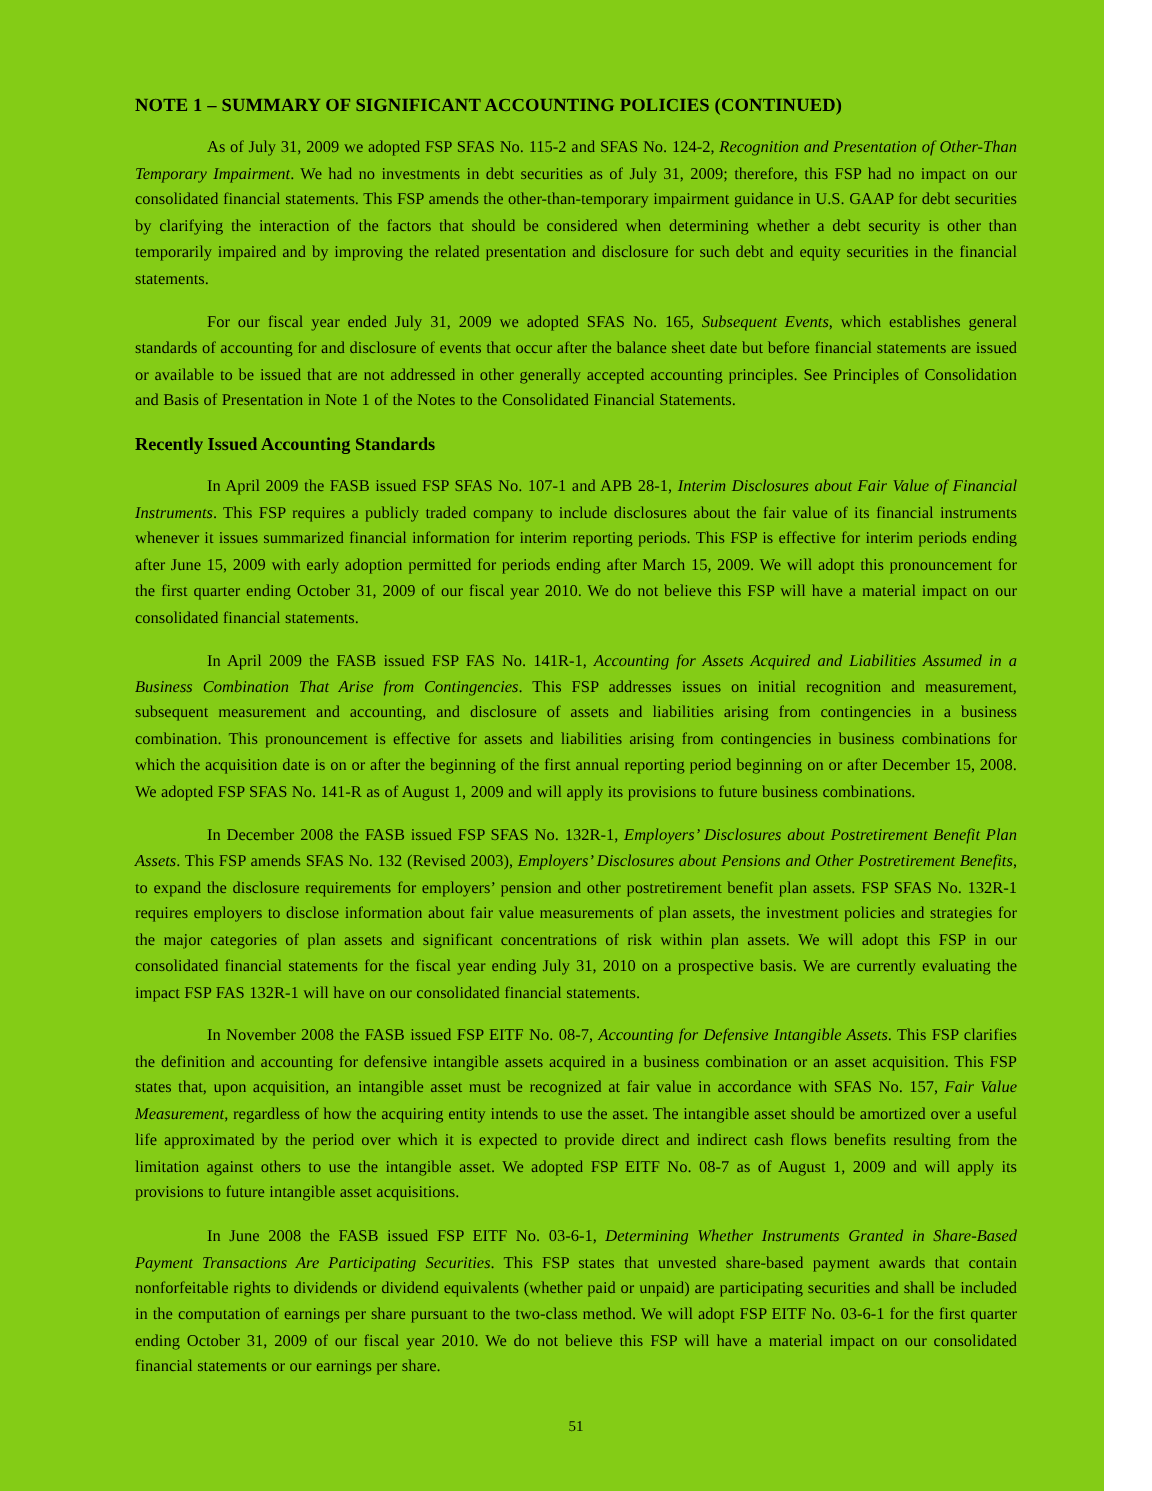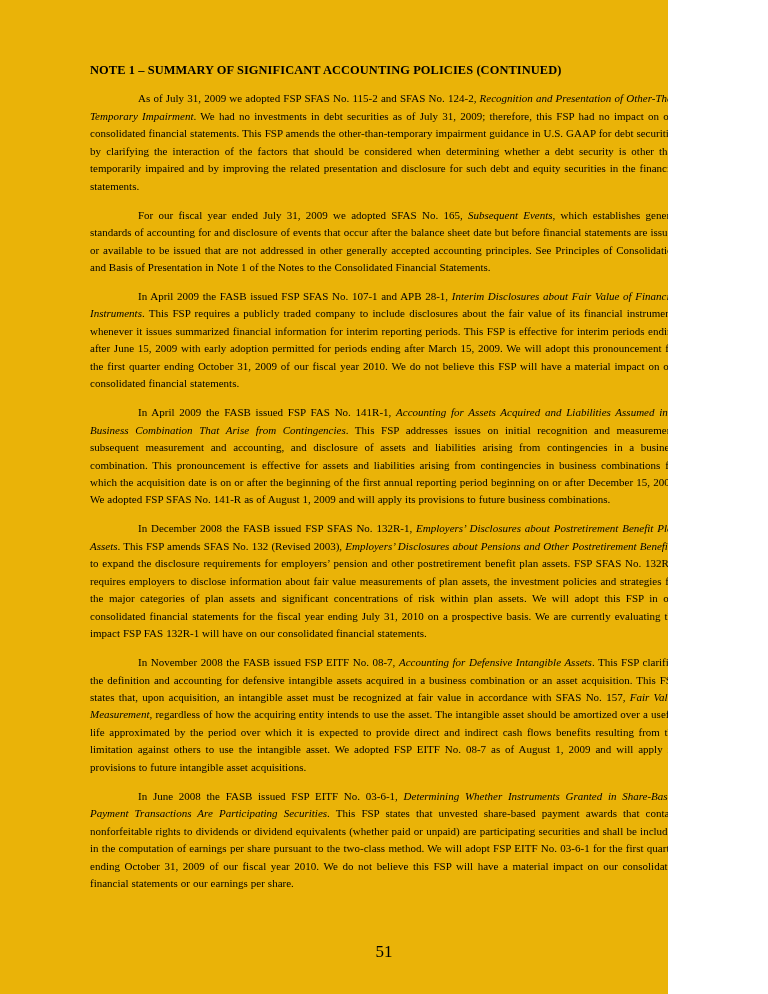--- a/index.html
+++ b/index.html
@@ -9,24 +9,24 @@
   body {
     width: 768px;
     height: 994px;
     background: #ffffff;
     font-family: "Liberation Serif", "DejaVu Serif", serif;
     color: #000000;
     -webkit-font-smoothing: antialiased;
   }
   .page {
     position: relative;
-    width: 668px;
+    width: 736px;
     height: 994px;
     box-sizing: border-box;
-    background: #eab308;
+    background: #84cc16;
     overflow: hidden;
     text-decoration: underline;
   }
   .content {
     position: absolute;
     left: 90px;
     top: 62px;
     width: 588px;
   }
   .note-heading {
@@ -58,37 +58,38 @@
   }
   .it {
     font-style: italic;
   }
   .page-number {
     position: absolute;
     left: 0;
     top: 944px;
     width: 768px;
     text-align: center;
-    font-size: 17px;
+    font-size: 10px;
     line-height: 15px;
   }
 </style>
 </head>
 <body>
 
 <div class="page">
 
   <div class="content">
 
     <div class="note-heading">NOTE 1 – SUMMARY OF SIGNIFICANT ACCOUNTING POLICIES (CONTINUED)</div>
 
     <p class="para"><span>As of July 31, 2009 we adopted FSP SFAS No. 115-2 and SFAS No. 124-2, </span><span class="it">Recognition and Presentation of Other-Than Temporary Impairment</span><span>.  We had no investments in debt securities as of July 31, 2009; therefore, this FSP had no impact on our consolidated financial statements.  This FSP amends the other-than-temporary impairment guidance in U.S. GAAP for debt securities by clarifying the interaction of the factors that should be considered when determining whether a debt security is other than temporarily impaired and by improving the related presentation and disclosure for such debt and equity securities in the financial statements.</span></p>
 
     <p class="para"><span>For our fiscal year ended July 31, 2009 we adopted SFAS No. 165, </span><span class="it">Subsequent Events</span><span>, which establishes general standards of accounting for and disclosure of events that occur after the balance sheet date but before financial statements are issued or available to be issued that are not addressed in other generally accepted accounting principles.  See Principles of Consolidation and Basis of Presentation in Note 1 of the Notes to the Consolidated Financial Statements.</span></p>
 
+    <div class="section-heading">Recently Issued Accounting Standards</div>
 
     <p class="para"><span>In April 2009 the FASB issued FSP SFAS No. 107-1 and APB 28-1, </span><span class="it">Interim Disclosures about Fair Value of Financial Instruments</span><span>.  This FSP requires a publicly traded company to include disclosures about the fair value of its financial instruments whenever it issues summarized financial information for interim reporting periods.  This FSP is effective for interim periods ending after June 15, 2009 with early adoption permitted for periods ending after March 15, 2009.  We will adopt this pronouncement for the first quarter ending October 31, 2009 of our fiscal year 2010.  We do not believe this FSP will have a material impact on our consolidated financial statements.</span></p>
 
     <p class="para"><span>In April 2009 the FASB issued FSP FAS No. 141R-1, </span><span class="it">Accounting for Assets Acquired and Liabilities Assumed in a Business Combination That Arise from Contingencies</span><span>.  This FSP addresses issues on initial recognition and measurement, subsequent measurement and accounting, and disclosure of assets and liabilities arising from contingencies in a business combination.  This pronouncement is effective for assets and liabilities arising from contingencies in business combinations for which the acquisition date is on or after the beginning of the first annual reporting period beginning on or after December 15, 2008.  We adopted FSP SFAS No. 141-R as of August 1, 2009 and will apply its provisions to future business combinations.</span></p>
 
     <p class="para"><span>In December 2008 the FASB issued FSP SFAS No. 132R-1, </span><span class="it">Employers’ Disclosures about Postretirement Benefit Plan Assets</span><span>.  This FSP amends SFAS No. 132 (Revised 2003), </span><span class="it">Employers’ Disclosures about Pensions and Other Postretirement Benefits</span><span>, to expand the disclosure requirements for employers’ pension and other postretirement benefit plan assets.  FSP SFAS No. 132R-1 requires employers to disclose information about fair value measurements of plan assets, the investment policies and strategies for the major categories of plan assets and significant concentrations of risk within plan assets.  We will adopt this FSP in our consolidated financial statements for the fiscal year ending July 31, 2010 on a prospective basis.  We are currently evaluating the impact FSP FAS 132R-1 will have on our consolidated financial statements.</span></p>
 
     <p class="para"><span>In November 2008 the FASB issued FSP EITF No. 08-7, </span><span class="it">Accounting for Defensive Intangible Assets</span><span>.  This FSP clarifies the definition and accounting for defensive intangible assets acquired in a business combination or an asset acquisition.  This FSP states that, upon acquisition, an intangible asset must be recognized at fair value in accordance with SFAS No. 157, </span><span class="it">Fair Value Measurement</span><span>, regardless of how the acquiring entity intends to use the asset.  The intangible asset should be amortized over a useful life approximated by the period over which it is expected to provide direct and indirect cash flows benefits resulting from the limitation against others to use the intangible asset.  We adopted FSP EITF No. 08-7 as of August 1, 2009 and will apply its provisions to future intangible asset acquisitions.</span></p>
 
     <p class="para"><span>In June 2008 the FASB issued FSP EITF No. 03-6-1, </span><span class="it">Determining Whether Instruments Granted in Share-Based Payment Transactions Are Participating Securities</span><span>.  This FSP states that unvested share-based payment awards that contain nonforfeitable rights to dividends or dividend equivalents (whether paid or unpaid) are participating securities and shall be included in the computation of earnings per share pursuant to the two-class method.  We will adopt FSP EITF No. 03-6-1 for the first quarter ending October 31, 2009 of our fiscal year 2010.  We do not believe this FSP will have a material impact on our consolidated financial statements or our earnings per share.</span></p>

